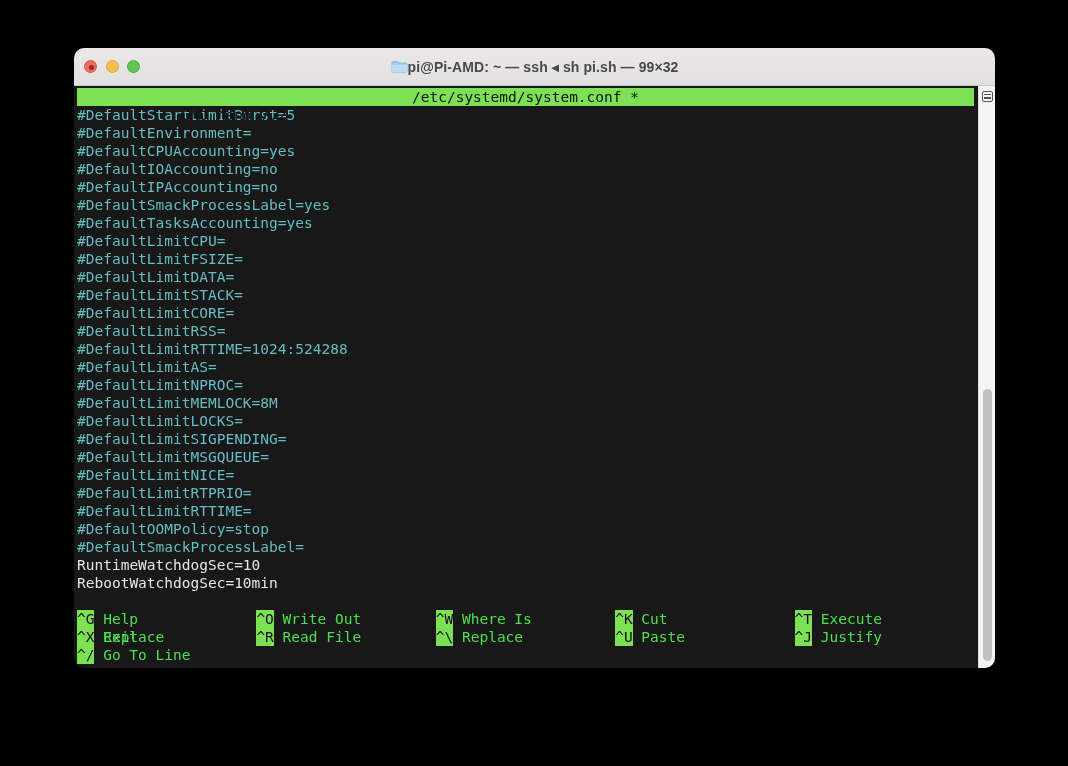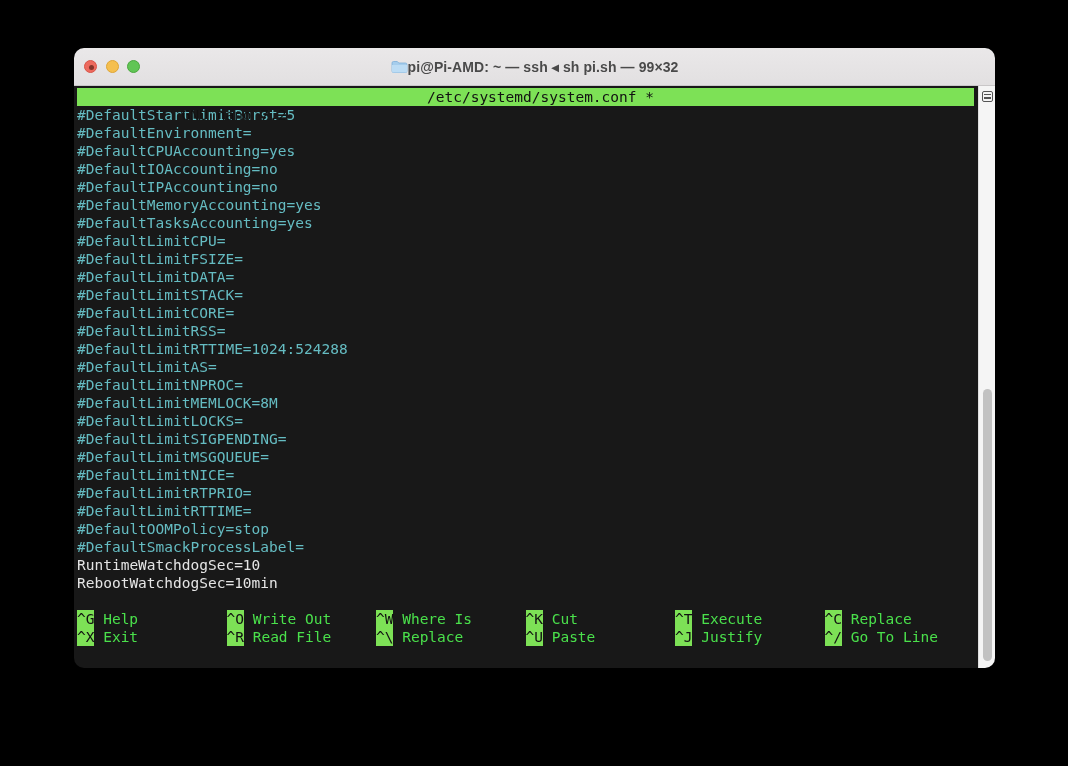--- a/index.html
+++ b/index.html
@@ -42,30 +42,30 @@
     font-size: 14.5px; line-height: 18px;
   }
   .term-content { position: absolute; left: 3px; top: 2px; width: 897px; }
 
   .nano-titlebar {
     position: relative; height: 18px; background: #7de156; color: #111;
     white-space: pre;
   }
   .nano-version { padding-left: 2ch; }
   .nano-filename {
-    position: absolute; left: 0; top: 0; width: 100%; text-align: center; margin-left: 15px;
+    position: absolute; left: 0; top: 0; width: 100%; text-align: center;
   }
 
   .line { height: 18px; white-space: pre; }
   .line.comment { color: #65bcc2; }
   .line.setting { color: #e5e5e5; }
 
   .blank-line { height: 18px; }
 
-  .sc-row { display: grid; grid-template-columns: repeat(6, 1fr); width: 897px; height: 18px; }
+  .sc-row { display: grid; grid-template-columns: repeat(5, 1fr); width: 897px; height: 18px; }
   .sc-item { white-space: pre; }
   .sc-key {
     display: inline-block; width: 2ch; text-align: center;
     background: #7de156; color: #111;
   }
   .sc-label { color: #4ae04b; margin-left: 1ch; }
 
   
   .scrollbar {
     position: absolute; right: 0; top: 0; bottom: 0; width: 17px;
@@ -112,21 +112,21 @@
         <span class="nano-version">  GNU nano 7.2</span>
         <span class="nano-filename">/etc/systemd/system.conf *</span>
       </div>
 
       <div id="editor-lines">
           <div class="line comment">#DefaultStartLimitBurst=5</div>
           <div class="line comment">#DefaultEnvironment=</div>
           <div class="line comment">#DefaultCPUAccounting=yes</div>
           <div class="line comment">#DefaultIOAccounting=no</div>
           <div class="line comment">#DefaultIPAccounting=no</div>
-          <div class="line comment">#DefaultMemoryAccounting=yes</div>
+          <div class="line comment">#DefaultSmackProcessLabel=yes</div>
           <div class="line comment">#DefaultTasksAccounting=yes</div>
           <div class="line comment">#DefaultLimitCPU=</div>
           <div class="line comment">#DefaultLimitFSIZE=</div>
           <div class="line comment">#DefaultLimitDATA=</div>
           <div class="line comment">#DefaultLimitSTACK=</div>
           <div class="line comment">#DefaultLimitCORE=</div>
           <div class="line comment">#DefaultLimitRSS=</div>
           <div class="line comment">#DefaultLimitRTTIME=1024:524288</div>
           <div class="line comment">#DefaultLimitAS=</div>
           <div class="line comment">#DefaultLimitNPROC=</div>

